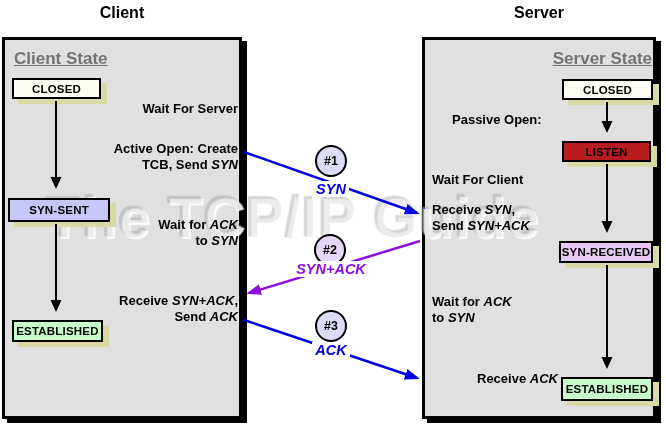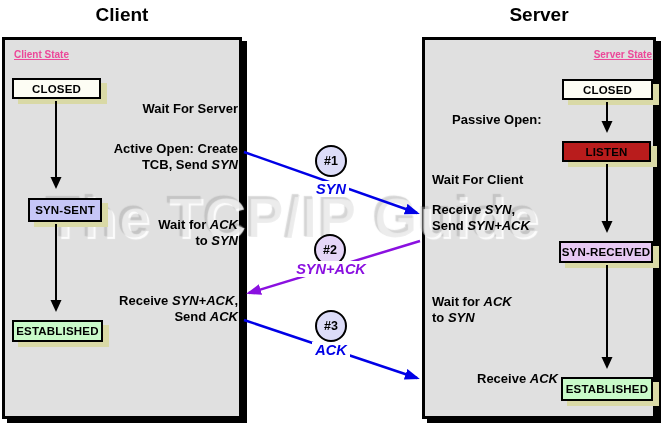--- a/index.html
+++ b/index.html
@@ -2,26 +2,26 @@
 <html><head>
 <meta charset="utf-8">
 <style>
   html,body{margin:0;padding:0;background:#fff;}
   .stage{position:relative;width:666px;height:426px;background:#ffffff;
          font-family:"Liberation Sans",sans-serif;overflow:hidden;}
   .panel{position:absolute;top:37px;height:382px;background:#e0e0e0;
          border:3px solid #000;box-shadow:5px 4px 0 #000;box-sizing:border-box;}
   .panel-client{left:2px;width:240px;}
   .panel-server{left:422px;width:234px;}
-  .col-title{position:absolute;top:4px;font-size:19px;font-weight:bold;
+  .col-title{position:absolute;top:4px;font-size:16px;font-weight:bold;
              text-align:center;color:#000;}
   .col-title.client{left:2px;width:240px;}
   .col-title.server{left:422px;width:234px;}
-  .state-heading{position:absolute;top:49px;font-size:10px;font-weight:bold;
-                 text-decoration:underline;color:#ec4899;z-index:2;}
+  .state-heading{position:absolute;top:49px;font-size:17px;font-weight:bold;
+                 text-decoration:underline;color:#737373;z-index:2;}
   .state-heading.client{left:14px;}
   .state-heading.server{left:492px;width:160px;text-align:right;}
   .state-box{position:absolute;border:2px solid #000;box-shadow:6px 5px 0 #d9d9a6;
              font-weight:bold;font-size:11.5px;color:#000;box-sizing:border-box;
              display:flex;align-items:center;justify-content:center;z-index:2;
              letter-spacing:0.2px;}
   .annotation{position:absolute;font-weight:bold;font-size:13px;line-height:15.5px;
               color:#000;z-index:2;}
   .annotation.right{text-align:right;}
   .watermark{position:absolute;left:46px;top:184px;z-index:1;white-space:nowrap;
@@ -47,21 +47,21 @@
 
   <div class="watermark">The TCP/IP Guide</div>
 
   <div class="col-title client">Client</div>
   <div class="col-title server">Server</div>
 
   <div class="state-heading client">Client State</div>
   <div class="state-heading server">Server State</div>
 
   <div class="state-box" style="left: 12px; top: 78px; width: 89px; height: 21px; background: rgb(253, 253, 244);">CLOSED</div>
-  <div class="state-box" style="left: 28px; top: 198px; width: 74px; height: 24px; background: rgb(198, 198, 247);">SYN-SENT</div>
+  <div class="state-box" style="left: 8px; top: 198px; width: 102px; height: 24px; background: rgb(198, 198, 247);">SYN-SENT</div>
   <div class="state-box" style="left: 12px; top: 320px; width: 91px; height: 22px; background: rgb(201, 250, 201);">ESTABLISHED</div>
 
   <div class="state-box" style="left: 562px; top: 79px; width: 91px; height: 21px; background: rgb(253, 253, 244);">CLOSED</div>
   <div class="state-box" style="left: 562px; top: 141px; width: 89px; height: 21px; background: #b91c1c;">LISTEN</div>
   <div class="state-box" style="left: 559px; top: 241px; width: 94px; height: 22px; background: rgb(231, 201, 243);">SYN-RECEIVED</div>
   <div class="state-box" style="left: 561px; top: 377px; width: 92px; height: 24px; background: rgb(201, 250, 201);">ESTABLISHED</div>
 
   <div class="annotation right" style="left:70px;top:101px;width:168px;">
       <div><span>Wait For Server</span></div>
     </div>

